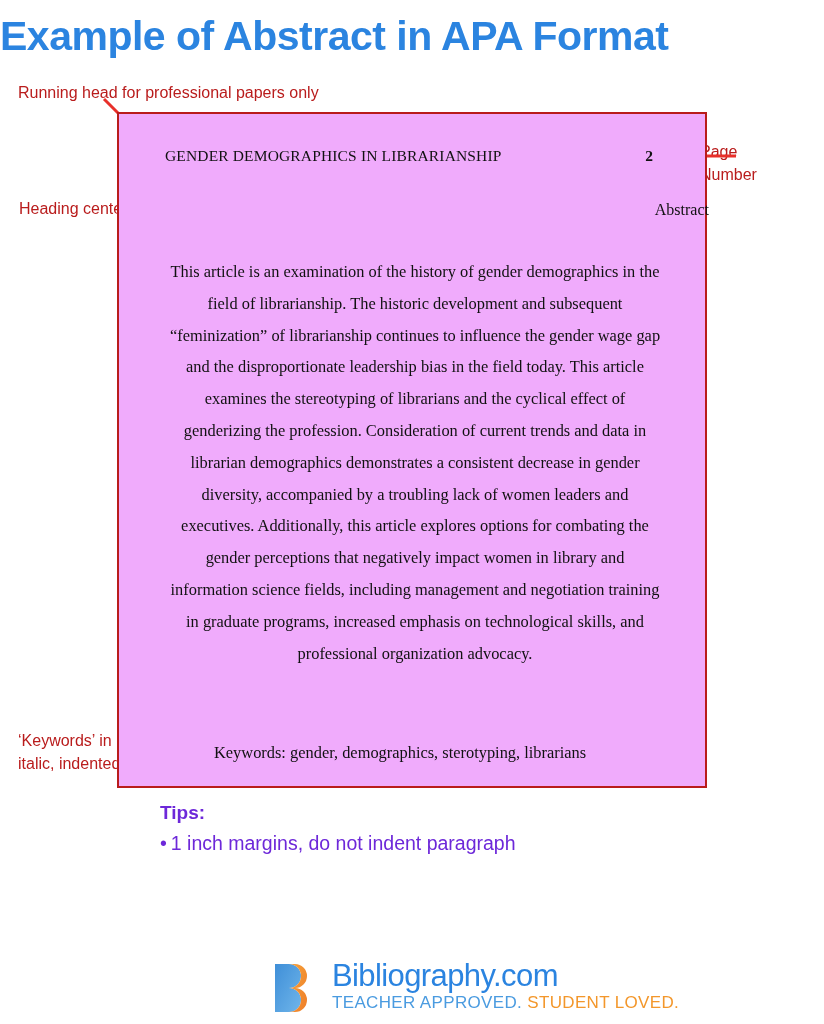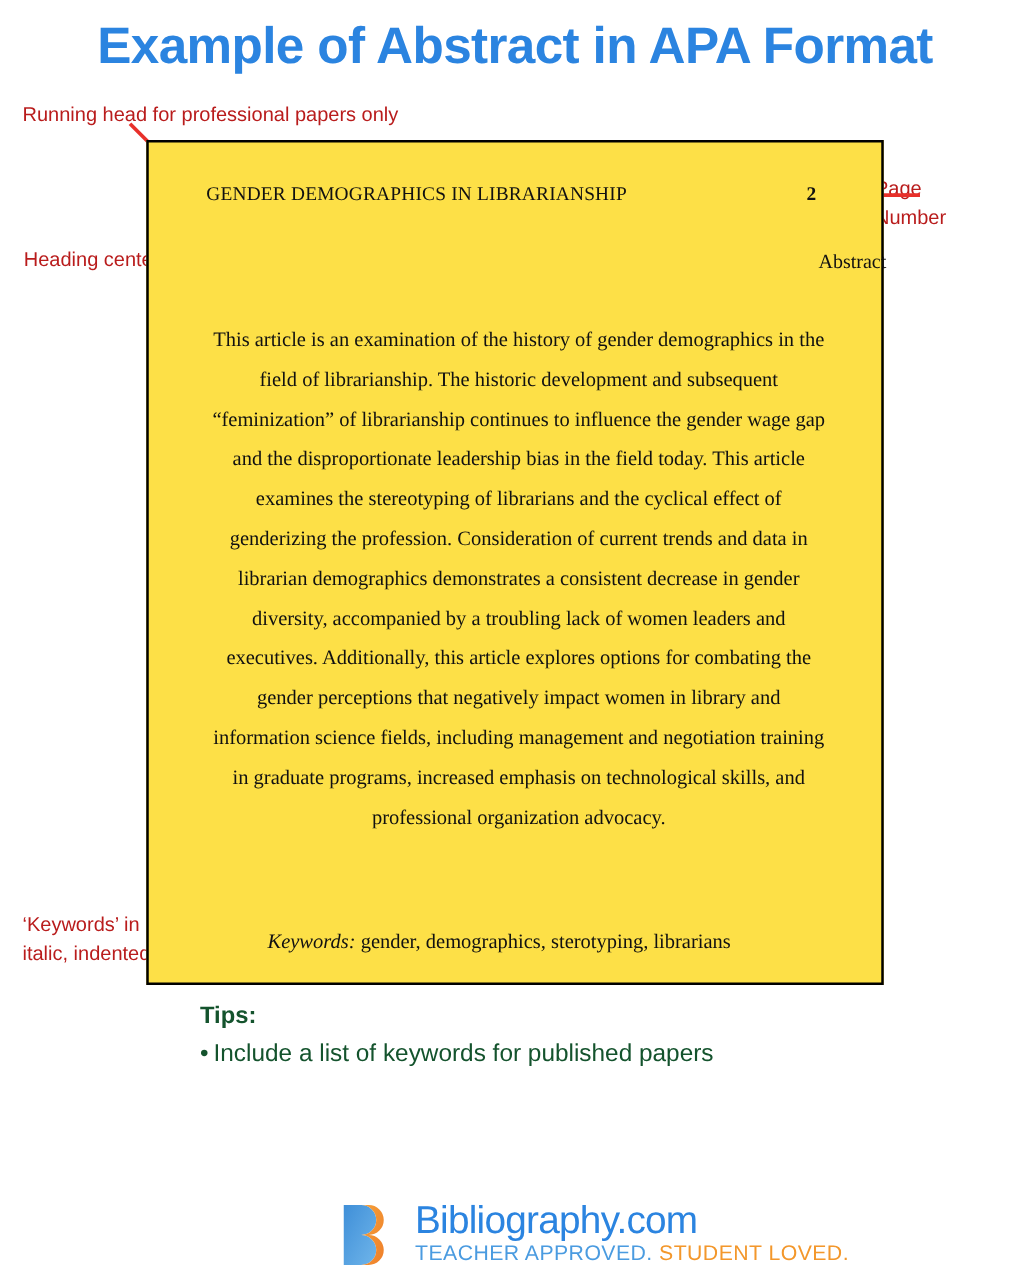--- a/index.html
+++ b/index.html
@@ -15,21 +15,20 @@
     font-family: "Liberation Sans", sans-serif;
     -webkit-font-smoothing: antialiased;
   }
 
   
   #page-title {
     position: absolute;
     left: 0;
     top: 10px;
     width: 824px;
-    text-align: center;
     color: #2b84e0;
     font-family: "Liberation Sans", sans-serif;
     font-weight: bold;
     font-size: 41px;
     letter-spacing: -0.5px;
     line-height: 52px;
     white-space: nowrap;
   }
 
   
@@ -66,22 +65,22 @@
     pointer-events: none;
   }
 
   
   #paper {
     position: absolute;
     left: 117px;
     top: 112px;
     width: 590px;
     height: 676px;
-    border: 2px solid #000000;
-    background: #fde047;
+    border: 2px solid #b91c1c;
+    background: #f0abfc;
     box-sizing: border-box;
   }
   .doc-text {
     font-family: "Liberation Serif", serif;
     color: #111111;
   }
   #running-head {
     position: absolute;
     left: 46px;
     top: 33px;
@@ -112,29 +111,28 @@
     line-height: 31.8px;
     text-align: center;
   }
   #keywords-line {
     position: absolute;
     left: 95px;
     top: 629px;
     font-size: 16.4px;
   }
   #keywords-line .kw-label {
-    font-style: italic;
   }
 
   
   #tips {
     position: absolute;
     left: 160px;
     top: 800px;
-    color: #14532d;
+    color: #6d28d9;
     font-family: "Liberation Sans", sans-serif;
   }
   #tips-title {
     font-size: 19px;
     font-weight: bold;
     line-height: 26px;
     margin-bottom: 3px;
   }
   .tip-item {
     font-size: 19.5px;
@@ -231,21 +229,21 @@
   <div class="doc-text" id="abstract-body">This article is an examination of the history of gender demographics in the field of librarianship. The historic development and subsequent “feminization” of librarianship continues to influence the gender wage gap and the disproportionate leadership bias in the field today. This article examines the stereotyping of librarians and the cyclical effect of genderizing the profession. Consideration of current trends and data in librarian demographics demonstrates a consistent decrease in gender diversity, accompanied by a troubling lack of women leaders and executives. Additionally, this article explores options for combating the gender perceptions that negatively impact women in library and information science fields, including management and negotiation training in graduate programs, increased emphasis on technological skills, and professional organization advocacy.</div>
 
   <div class="doc-text" id="keywords-line">
     <span class="kw-label">Keywords:</span><span> gender, demographics, sterotyping, librarians</span>
   </div>
 </div>
 
 <div id="tips">
   <div id="tips-title">Tips:</div>
   <div class="tip-item">
-    <span class="tip-bullet">•</span><span>Include a list of keywords for published papers</span>
+    <span class="tip-bullet">•</span><span>1 inch margins, do not indent paragraph</span>
   </div>
 </div>
 
 <div id="logo">
   <svg id="logo-mark" viewBox="0 0 52 52" xmlns="http://www.w3.org/2000/svg">
     <defs>
       <linearGradient id="gBlue" x1="0" y1="0" x2="1" y2="1">
         <stop offset="0%" stop-color="#3f8fd8"></stop>
         <stop offset="100%" stop-color="#6fb5ea"></stop>
       </linearGradient>

